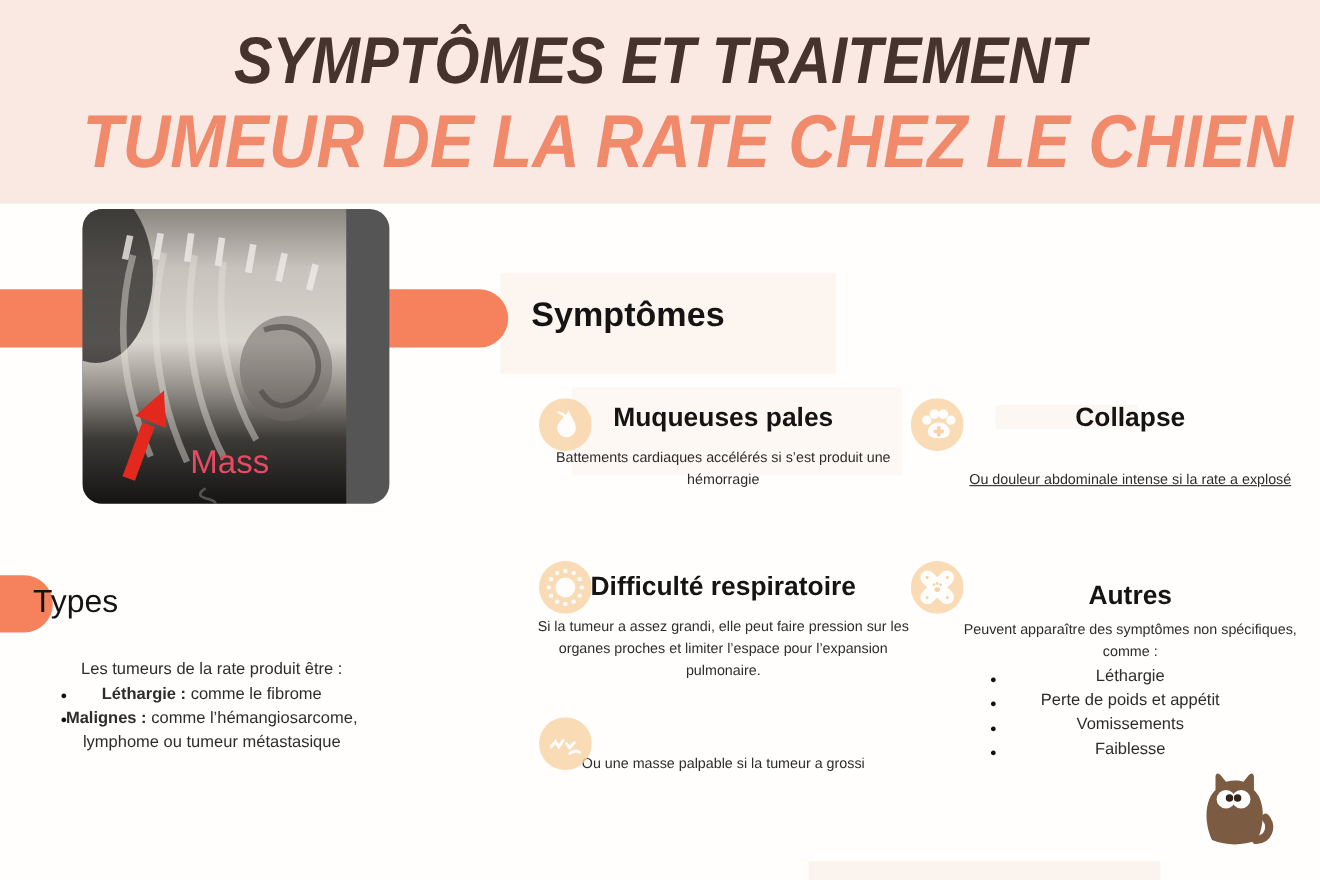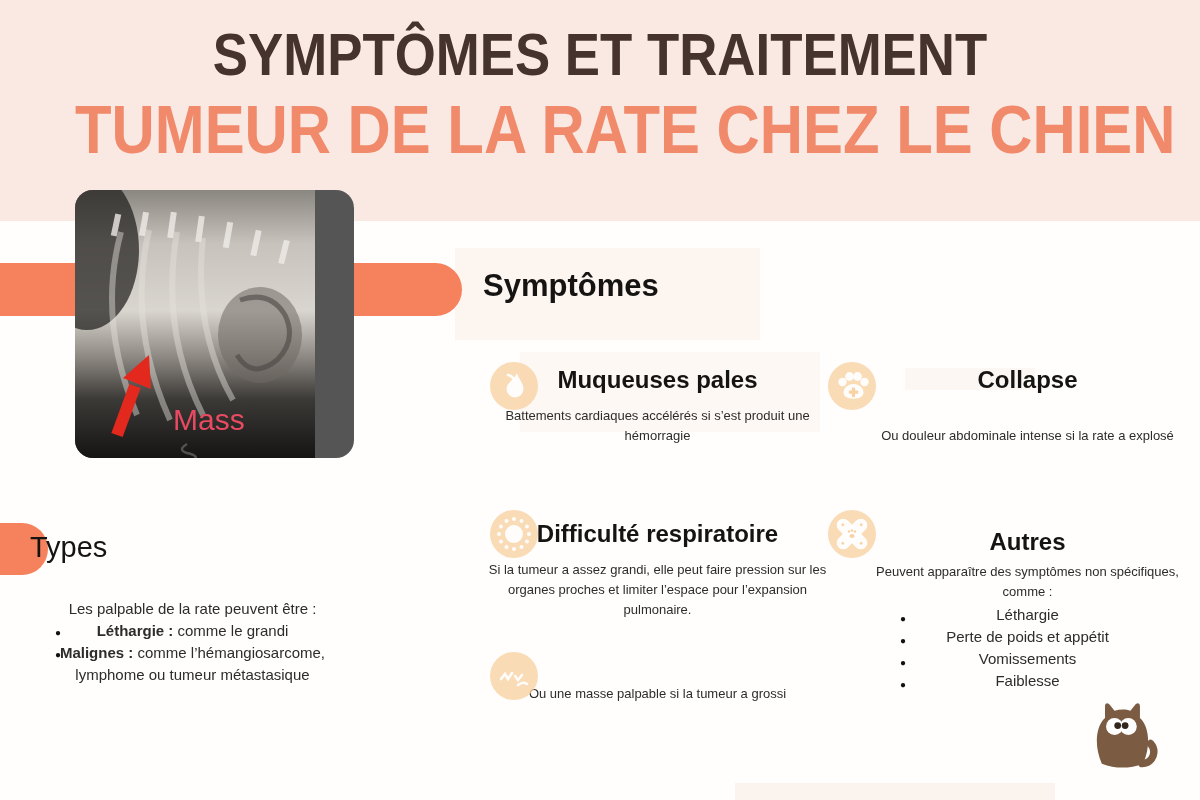--- a/index.html
+++ b/index.html
@@ -1,21 +1,21 @@
 <!DOCTYPE html>
 <html><head>
 <meta charset="utf-8">
 <style>
   * { margin:0; padding:0; box-sizing:border-box; }
   html,body { width:1200px; height:800px; }
   body { font-family:"Liberation Sans", sans-serif; background:#fffefd; overflow:hidden; }
   #canvas { position:relative; width:1200px; height:800px; background:#fffefd; }
 
   
-  .header { position:absolute; left:0; top:0; width:1200px; height:221px; background:#FAE8E3; }
+  .header { position:absolute; left:0; top:0; width:1200px; height:185px; background:#FAE8E3;font-style:italic; }
   .title1, .title2 { position:absolute; width:1200px; text-align:center; font-weight:700; white-space:nowrap; }
   .title1 { top:20px; font-size:60px; color:#46332E; }
   .title2 { top:90px; font-size:68px; color:#F08A6B; }
   .condense { display:inline-block; transform:scaleX(0.88); transform-origin:center; letter-spacing:0px; }
 
   
   .wash { position:absolute; background:rgba(246,231,219,0.38); }
 
   
   .orange-bar { position:absolute; left:0; top:263px; width:462px; height:53px;
@@ -152,21 +152,21 @@
           <circle cx="36.5" cy="20" r="4.2"></circle>
           <path d="M25.5 22 c6 0 10 4.5 10 8.5 c0 4 -4 6 -10 6 c-6 0 -10 -2 -10 -6 c0 -4 4 -8.5 10 -8.5 Z"></path>
         </g>
         <g fill="#F8D2A4">
           <rect x="20.8" y="28.6" width="9.4" height="3.2" rx="1"></rect>
           <rect x="23.9" y="25.5" width="3.2" height="9.4" rx="1"></rect>
         </g>
       </svg>
     </span>
     <h3>Collapse</h3>
-    <p style="width:330px;">Ou douleur abdominale intense si la rate a explosé</p>
+    <p style="width:330px;text-decoration:underline;">Ou douleur abdominale intense si la rate a explosé</p>
   </div>
 
   <div class="item item-difficulte">
     <span class="icon-wrap">
       <svg width="48" height="48" viewBox="0 0 48 48">
         <circle cx="24" cy="24" r="24" fill="#F8D2A4" opacity="0.8"></circle>
         <circle cx="24" cy="24" r="9" fill="#ffffff" opacity="0.95"></circle>
         <g fill="#ffffff" opacity="0.95">
           <circle cx="24" cy="9" r="2"></circle>
             <circle cx="31.5" cy="11" r="2"></circle>
@@ -229,23 +229,23 @@
           <path d="M28 33 q5 -4 9 -1"></path>
         </g>
       </svg>
     </span>
     <p style="width:330px;">Ou une masse palpable si la tumeur a grossi</p>
   </div>
 
   <div class="types-tab"></div>
   <div class="types-heading">Types</div>
   <div class="types-body">
-    <span class="intro">Les palpable de la rate peuvent être :</span>
+    <span class="intro">Les tumeurs de la rate produit être :</span>
     <ul class="types-bullets">
-      <li><b>Léthargie :</b><span> comme le grandi</span></li>
+      <li><b>Léthargie :</b><span> comme le fibrome</span></li>
       <li><b>Malignes :</b><span> comme l’hémangiosarcome, lymphome ou tumeur métastasique</span></li>
     </ul>
   </div>
 
   <div class="cat">
     <svg width="80" height="72" viewBox="0 0 64 68">
       <path d="M50 62 C61 61 64 50 58 43" stroke="#7B5C42" stroke-width="7" fill="none" stroke-linecap="round"></path>
       <path d="M12 62 C4 44 7 26 15 19 L15 8 C15 4 18 4 20 7 L24 12 C29 10.5 35 10.5 39 12 L43 7 C45 4 48 4 48 8 L48 19 C56 26 59 44 51 62 C38 67 25 67 12 62 Z" fill="#7B5C42"></path>
       <circle cx="24" cy="27" r="8" fill="#ffffff"></circle>
       <circle cx="37" cy="27" r="8" fill="#ffffff"></circle>

